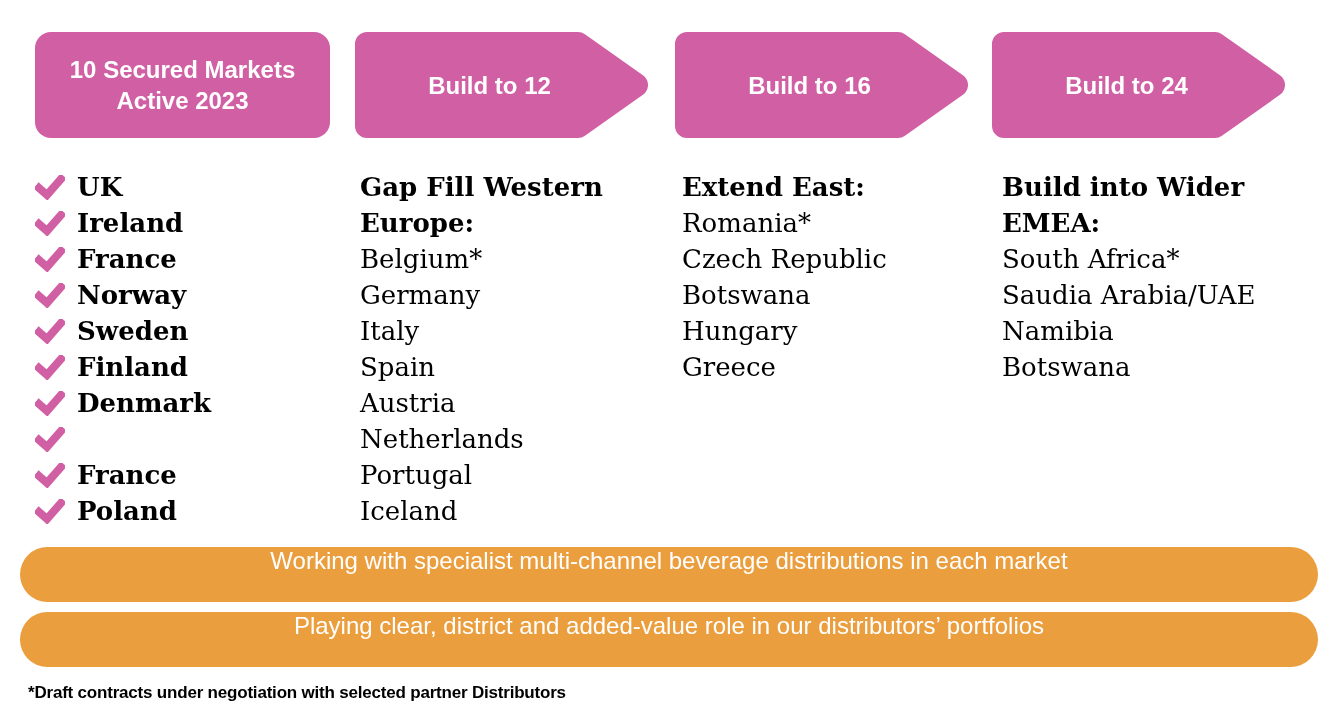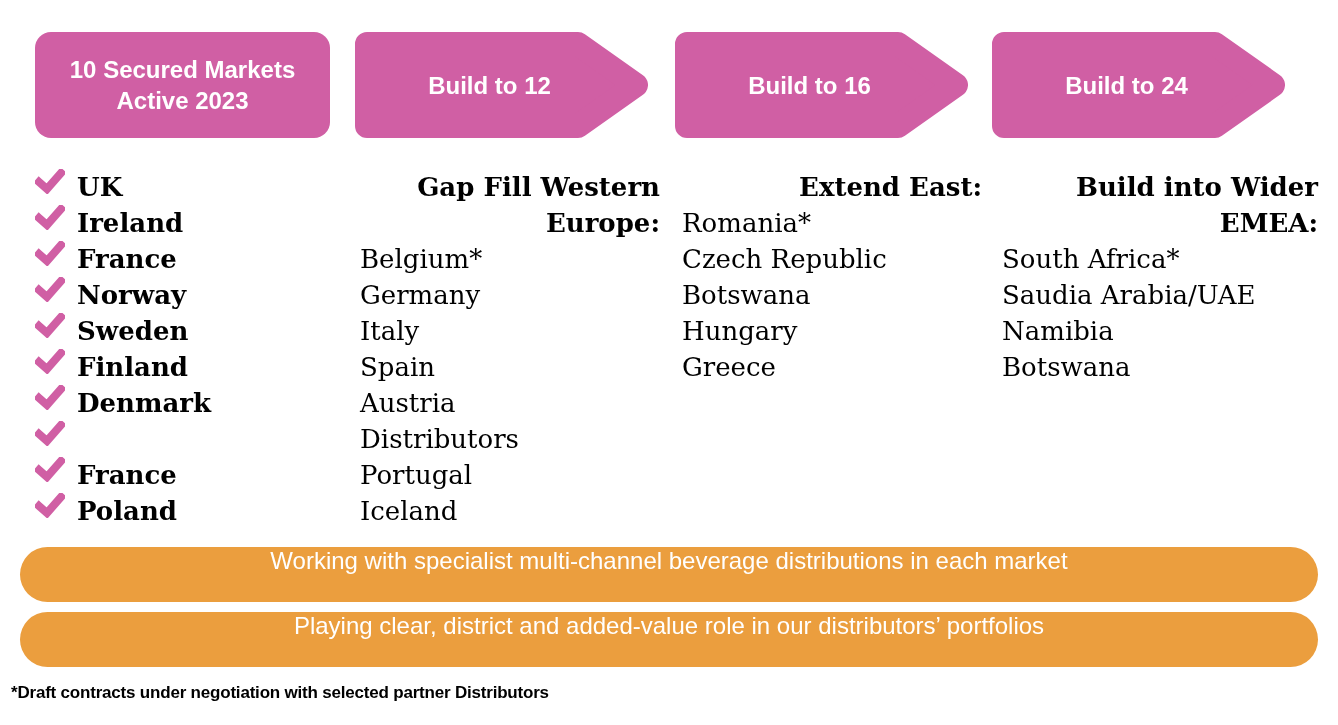--- a/index.html
+++ b/index.html
@@ -61,25 +61,24 @@
   .market-col {
     position: absolute;
     top: 169px;
     font-family: "DejaVu Serif", serif;
     font-size: 26px;
     line-height: 36px;
     color: var(--text);
   }
   .market-col .col-title {
     font-weight: bold;
-    text-align: right;
   }
   .check-row {
     display: flex;
-    align-items: flex-start;
+    align-items: center;
     height: 36px;
     gap: 12px;
   }
   .check-row .market-label {
     font-weight: bold;
     white-space: nowrap;
   }
   .plain-row {
     height: 36px;
     line-height: 36px;
@@ -106,21 +105,21 @@
     justify-content: center;
     color: var(--header-text);
     font-size: 24px;
   }
   .banner.first  { top: 547px; }
   .banner.second { top: 612px; }
 
   
   .footnote {
     position: absolute;
-    left: 11px;
+    left: 28px;
     top: 683px;
     color: var(--text);
     font-size: 17px;
     font-weight: bold;
     letter-spacing: -0.2px;
   }
 </style>
 </head>
 <body>
 
@@ -239,21 +238,21 @@
 
   <div class="plain-row">
     <span>Spain</span>
   </div>
 
   <div class="plain-row">
     <span>Austria</span>
   </div>
 
   <div class="plain-row">
-    <span>Distributors</span>
+    <span>Netherlands</span>
   </div>
 
   <div class="plain-row">
     <span>Portugal</span>
   </div>
 
   <div class="plain-row">
     <span>Iceland</span>
   </div>
 </div>

